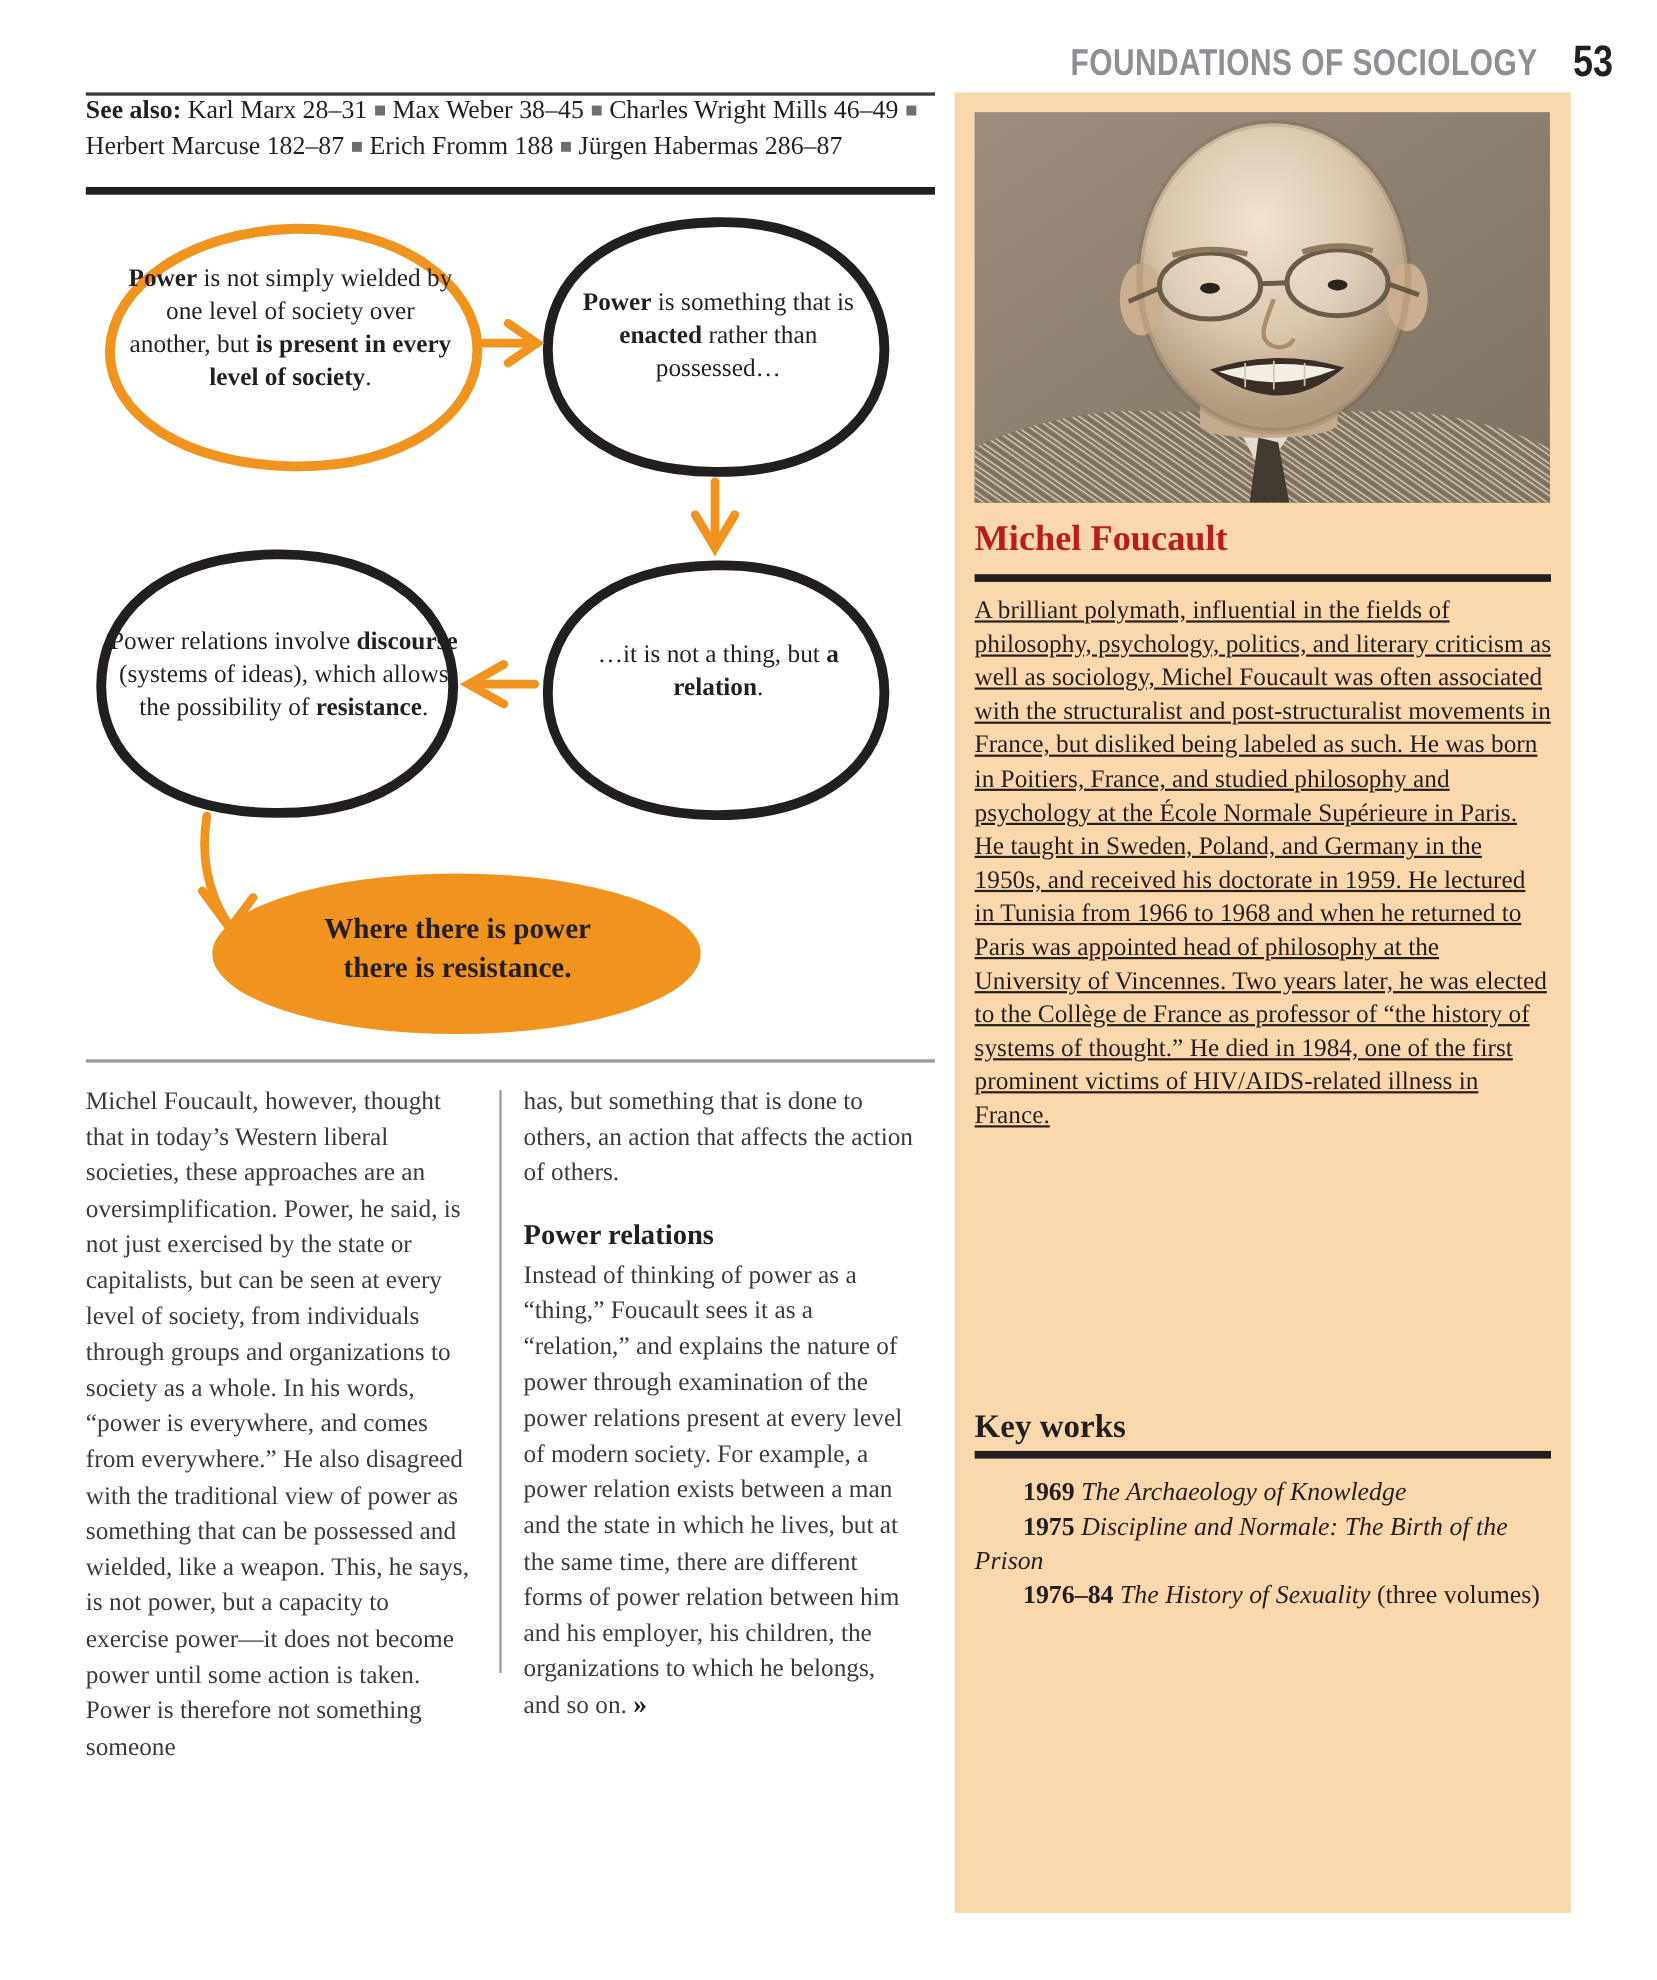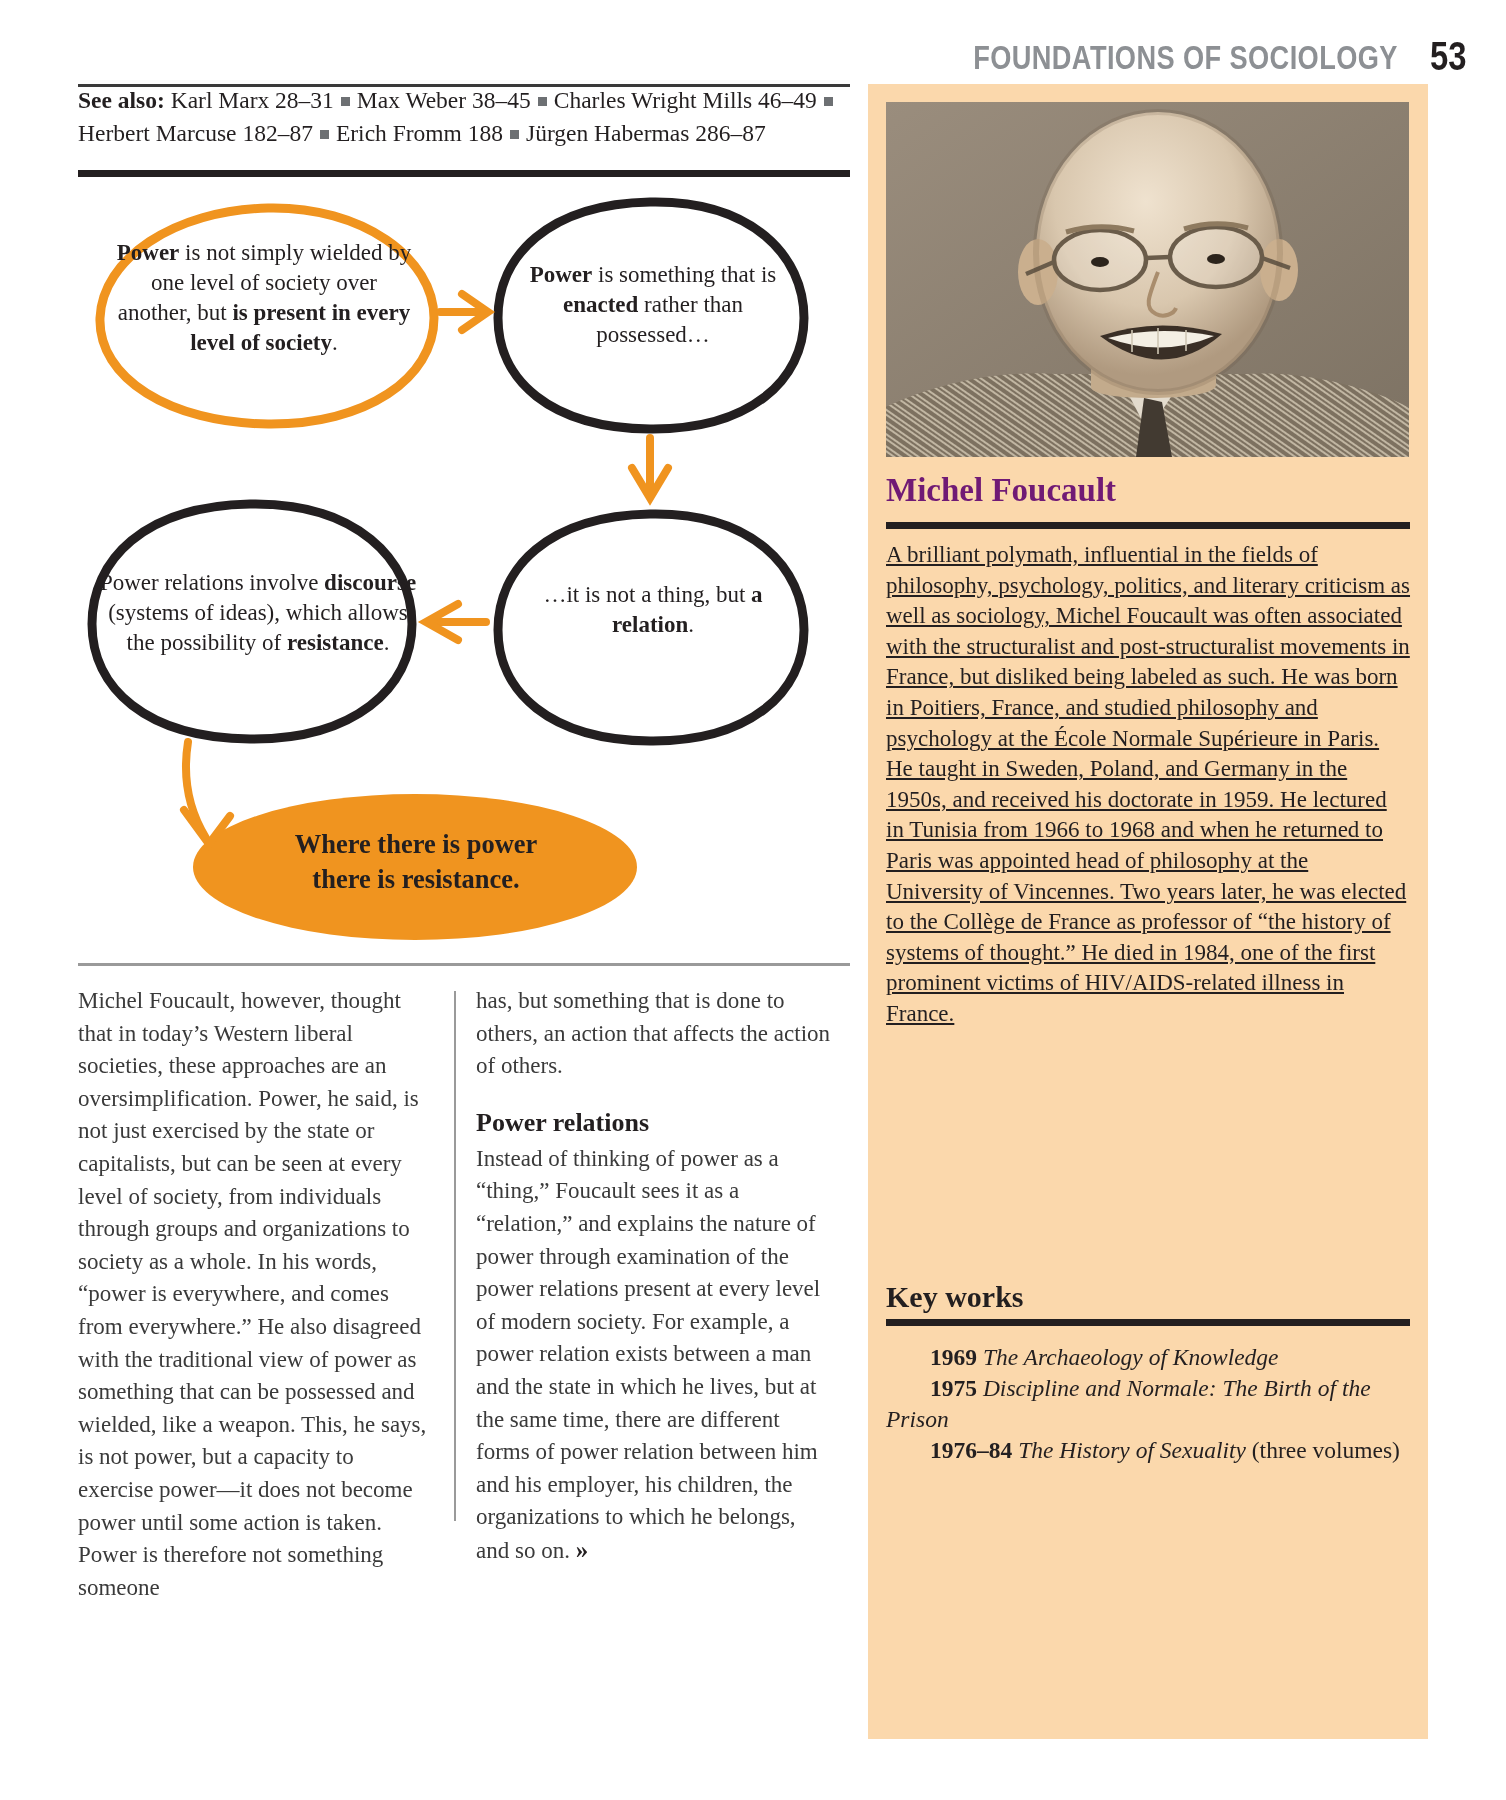--- a/index.html
+++ b/index.html
@@ -115,21 +115,21 @@
   .photo{
     position:absolute;left:18px;top:18px;width:523px;height:355px;
     background:#9b8d7b;
     overflow:hidden;
   }
   .photo svg{display:block;}
 
   .sb-name{
     position:absolute;left:18px;top:388px;width:524px;
     font-family:"Liberation Serif", serif;
-    font-weight:bold;font-size:33px;color:#701a75;
+    font-weight:bold;font-size:33px;color:#b91c1c;
   }
   .sb-rule1{
     position:absolute;left:18px;top:438px;width:524px;height:7px;background:#231f20;
   }
   .sb-bio{
     position:absolute;left:18px;top:456px;width:524px;
     font-size:23px;line-height:30.6px;color:#231f20;text-decoration:underline;
   }
   .sb-keyhead{
     position:absolute;left:18px;top:1196px;width:524px;

